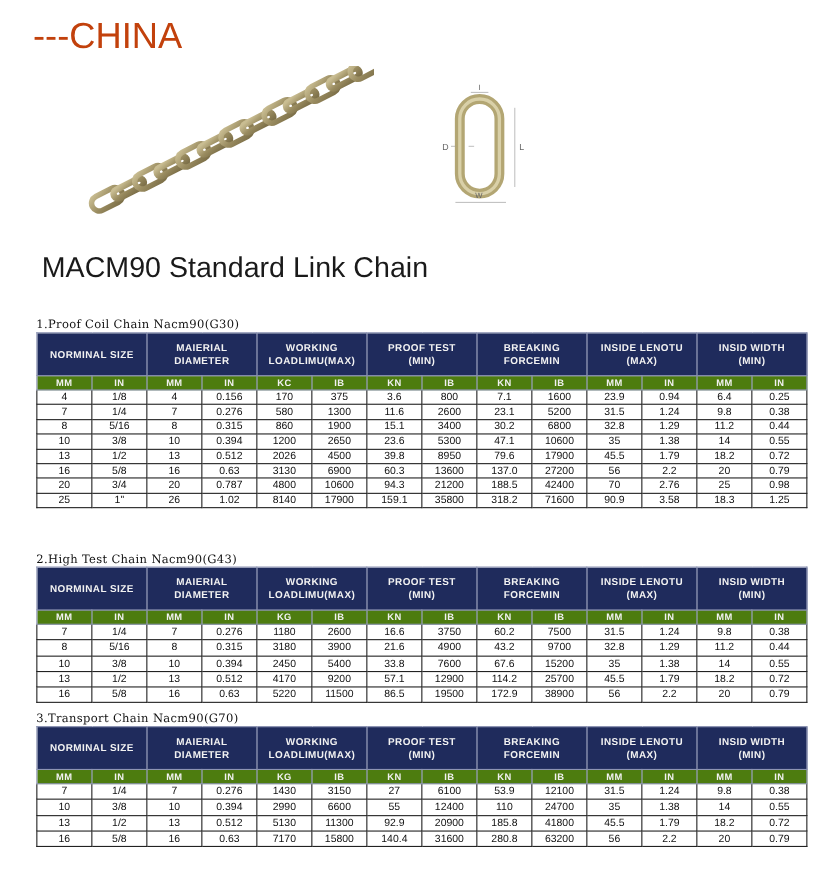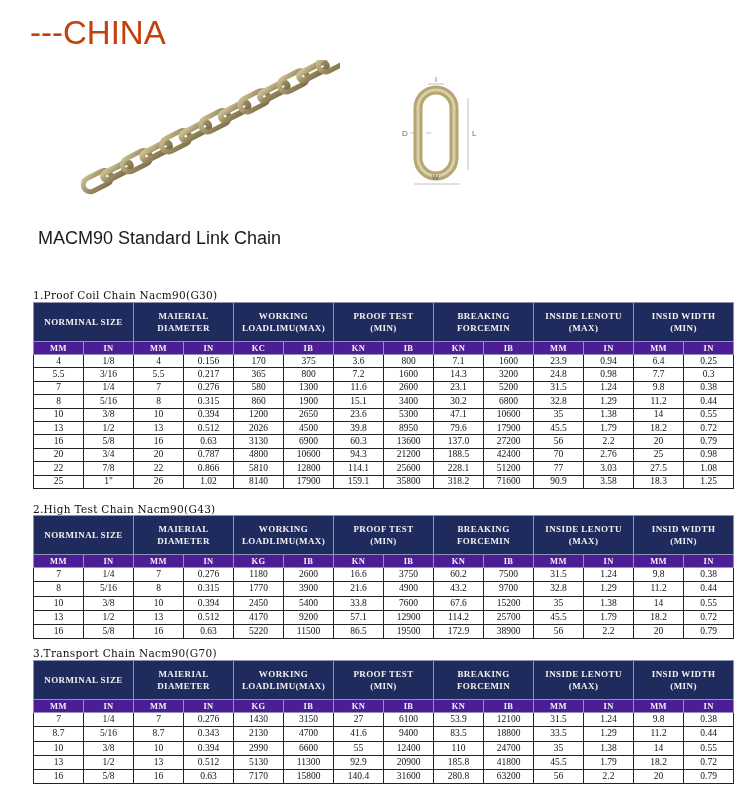--- a/index.html
+++ b/index.html
@@ -11,46 +11,46 @@
     font-family: "Liberation Sans", sans-serif;
     font-size: 33px; font-weight: normal; color: #c2410c;
     letter-spacing: 0px;
   }
   .chain-photo { position: absolute; left: 80px; top: 60px; width: 260px; height: 140px; }
   .link-diagram { position: absolute; left: 388px; top: 76px; width: 100px; height: 112px; }
 
   .doc-title {
     position: absolute; left: 38px; top: 228px;
     font-family: "Liberation Sans", sans-serif;
-    font-size: 18px; color: #1a1a1a;
+    font-size: 26px; color: #1a1a1a;
   }
 
   .section-title {
     position: absolute; left: 33px;
     font-family: "DejaVu Serif", serif;
     font-size: 10.5px; font-weight: normal; color: #111;
     letter-spacing: 0.3px;
   }
 
   table.spec {
     position: absolute; left: 33px; width: 700px;
     border-collapse: collapse; table-layout: fixed;
-    font-family: Liberation Serif, serif;
+    font-family: Liberation Sans, sans-serif;
     padding-left: 42px;
   }
   table.spec col { width: 50px; }
   table.spec th {
     background: #1f2b5c; color: #f2f2f2;
     font-weight: bold; font-size: 9px;
     border: 1px solid #8d94b3;
     text-align: center; vertical-align: middle;
     line-height: 12px; letter-spacing: 0.4px;
   }
   table.spec th.grp { height: 39px; padding: 0 2px; }
-  table.spec th.sub { height: 13px; font-size: 8.5px; line-height: 11px; background: #4c1d95; }
+  table.spec th.sub { height: 13px; font-size: 8.5px; line-height: 11px; background: #4d7c0f; }
   table.spec td {
     border: 1px solid #222;
     text-align: center; vertical-align: middle;
     font-size: 9.5px; color: #111; background: #fff;
     height: 13.4px; line-height: 11px; padding: 0;
   }
   table.spec.t2 td, table.spec.t3 td { height: 14.3px; }
 </style>
 </head>
 <body>
@@ -158,36 +158,20 @@
         <td>3.6</td>
         <td>800</td>
         <td>7.1</td>
         <td>1600</td>
         <td>23.9</td>
         <td>0.94</td>
         <td>6.4</td>
         <td>0.25</td>
       </tr>
       <tr>
-        <td>5.5</td>
-        <td>3/16</td>
-        <td>5.5</td>
-        <td>0.217</td>
-        <td>365</td>
-        <td>800</td>
-        <td>7.2</td>
-        <td>1600</td>
-        <td>14.3</td>
-        <td>3200</td>
-        <td>24.8</td>
-        <td>0.98</td>
-        <td>7.7</td>
-        <td>0.3</td>
-      </tr>
-      <tr>
         <td>7</td>
         <td>1/4</td>
         <td>7</td>
         <td>0.276</td>
         <td>580</td>
         <td>1300</td>
         <td>11.6</td>
         <td>2600</td>
         <td>23.1</td>
         <td>5200</td>
@@ -270,36 +254,20 @@
         <td>94.3</td>
         <td>21200</td>
         <td>188.5</td>
         <td>42400</td>
         <td>70</td>
         <td>2.76</td>
         <td>25</td>
         <td>0.98</td>
       </tr>
       <tr>
-        <td>22</td>
-        <td>7/8</td>
-        <td>22</td>
-        <td>0.866</td>
-        <td>5810</td>
-        <td>12800</td>
-        <td>114.1</td>
-        <td>25600</td>
-        <td>228.1</td>
-        <td>51200</td>
-        <td>77</td>
-        <td>3.03</td>
-        <td>27.5</td>
-        <td>1.08</td>
-      </tr>
-      <tr>
         <td>25</td>
         <td>1"</td>
         <td>26</td>
         <td>1.02</td>
         <td>8140</td>
         <td>17900</td>
         <td>159.1</td>
         <td>35800</td>
         <td>318.2</td>
         <td>71600</td>
@@ -371,21 +339,21 @@
         <td>31.5</td>
         <td>1.24</td>
         <td>9.8</td>
         <td>0.38</td>
       </tr>
       <tr>
         <td>8</td>
         <td>5/16</td>
         <td>8</td>
         <td>0.315</td>
-        <td>1770</td>
+        <td>3180</td>
         <td>3900</td>
         <td>21.6</td>
         <td>4900</td>
         <td>43.2</td>
         <td>9700</td>
         <td>32.8</td>
         <td>1.29</td>
         <td>11.2</td>
         <td>0.44</td>
       </tr>
@@ -496,36 +464,20 @@
         <td>27</td>
         <td>6100</td>
         <td>53.9</td>
         <td>12100</td>
         <td>31.5</td>
         <td>1.24</td>
         <td>9.8</td>
         <td>0.38</td>
       </tr>
       <tr>
-        <td>8.7</td>
-        <td>5/16</td>
-        <td>8.7</td>
-        <td>0.343</td>
-        <td>2130</td>
-        <td>4700</td>
-        <td>41.6</td>
-        <td>9400</td>
-        <td>83.5</td>
-        <td>18800</td>
-        <td>33.5</td>
-        <td>1.29</td>
-        <td>11.2</td>
-        <td>0.44</td>
-      </tr>
-      <tr>
         <td>10</td>
         <td>3/8</td>
         <td>10</td>
         <td>0.394</td>
         <td>2990</td>
         <td>6600</td>
         <td>55</td>
         <td>12400</td>
         <td>110</td>
         <td>24700</td>

